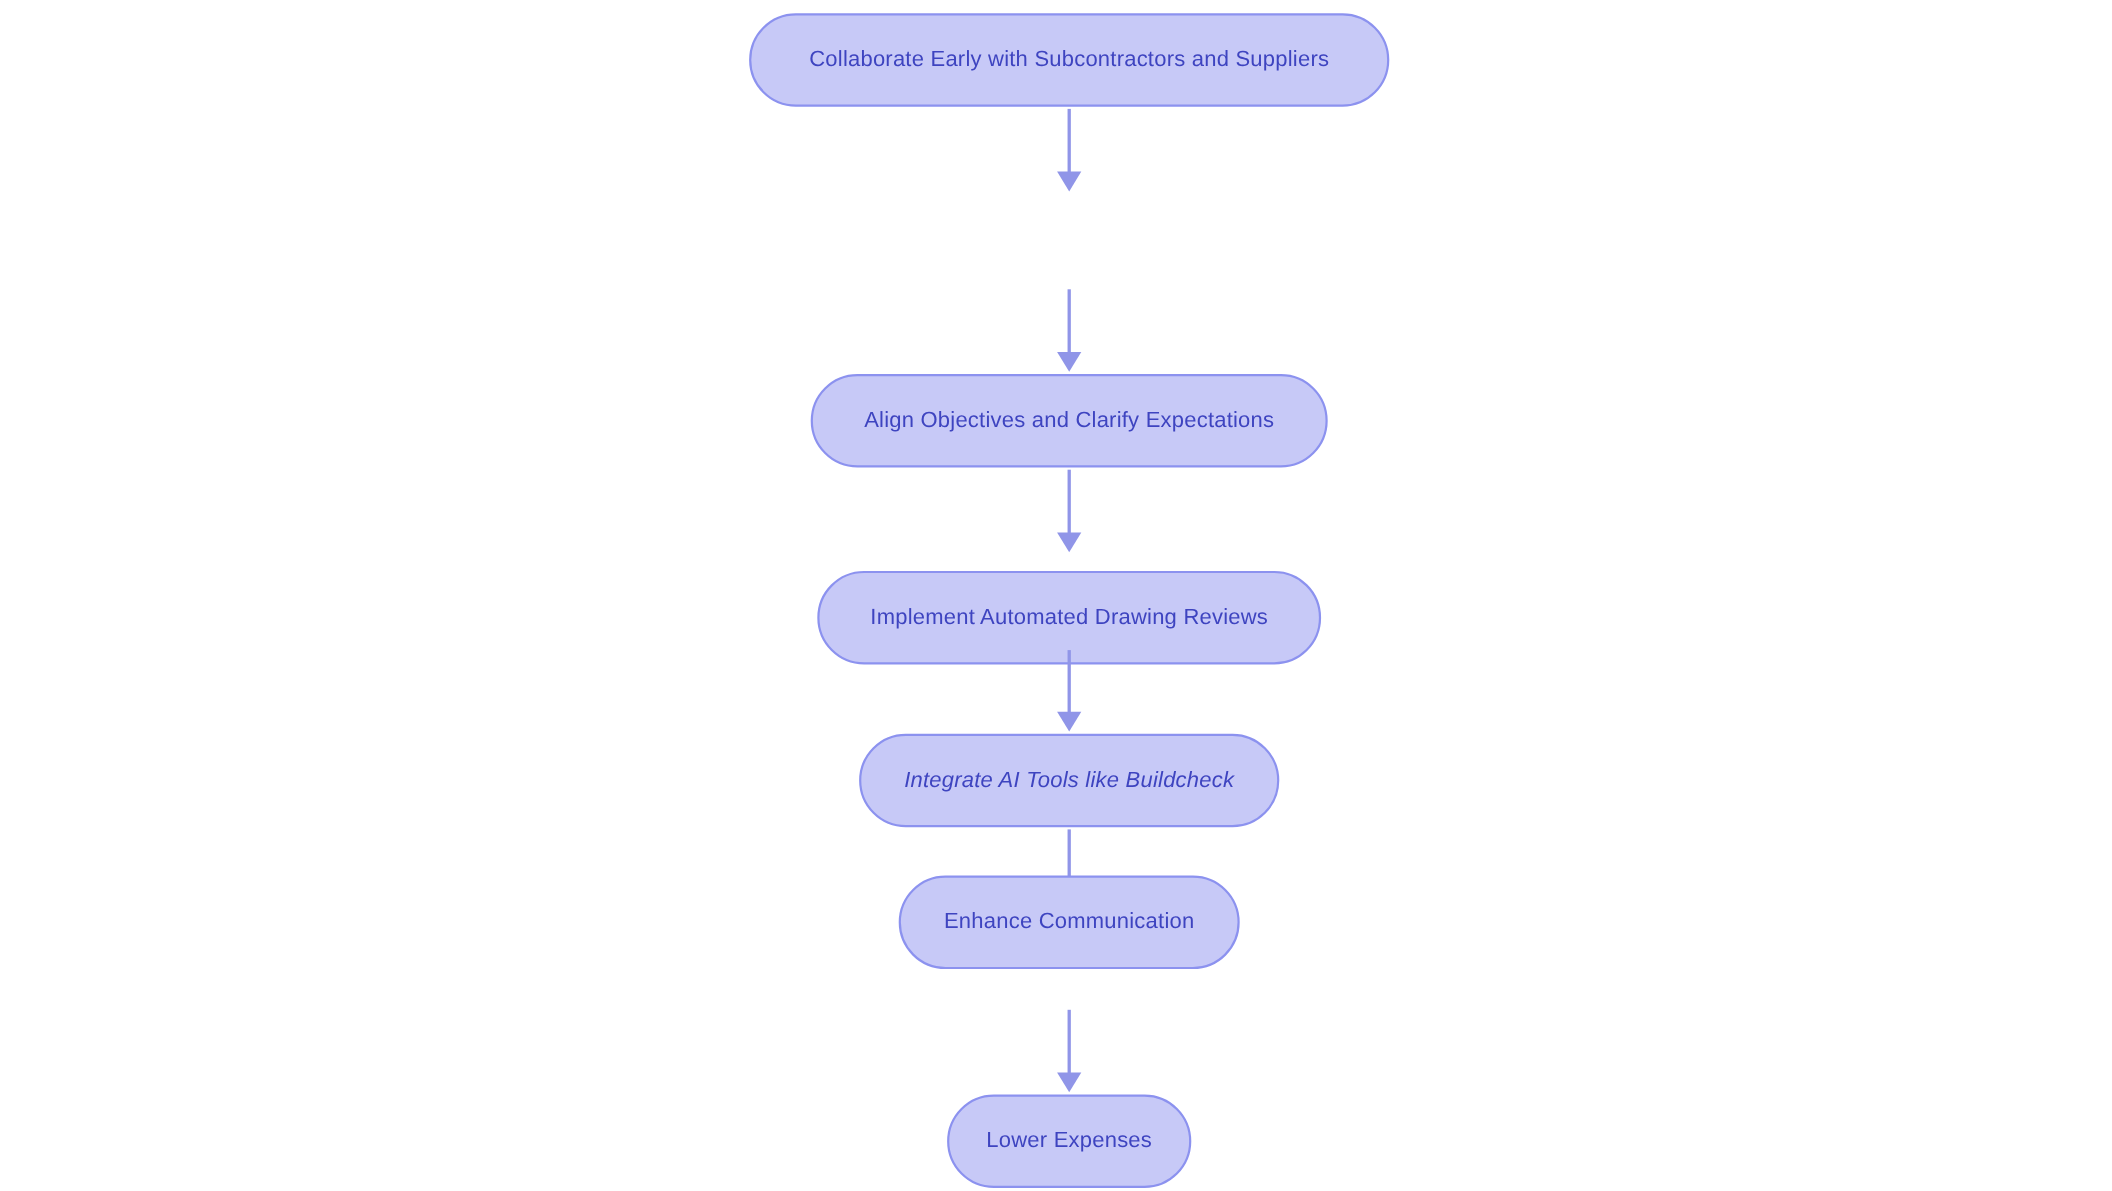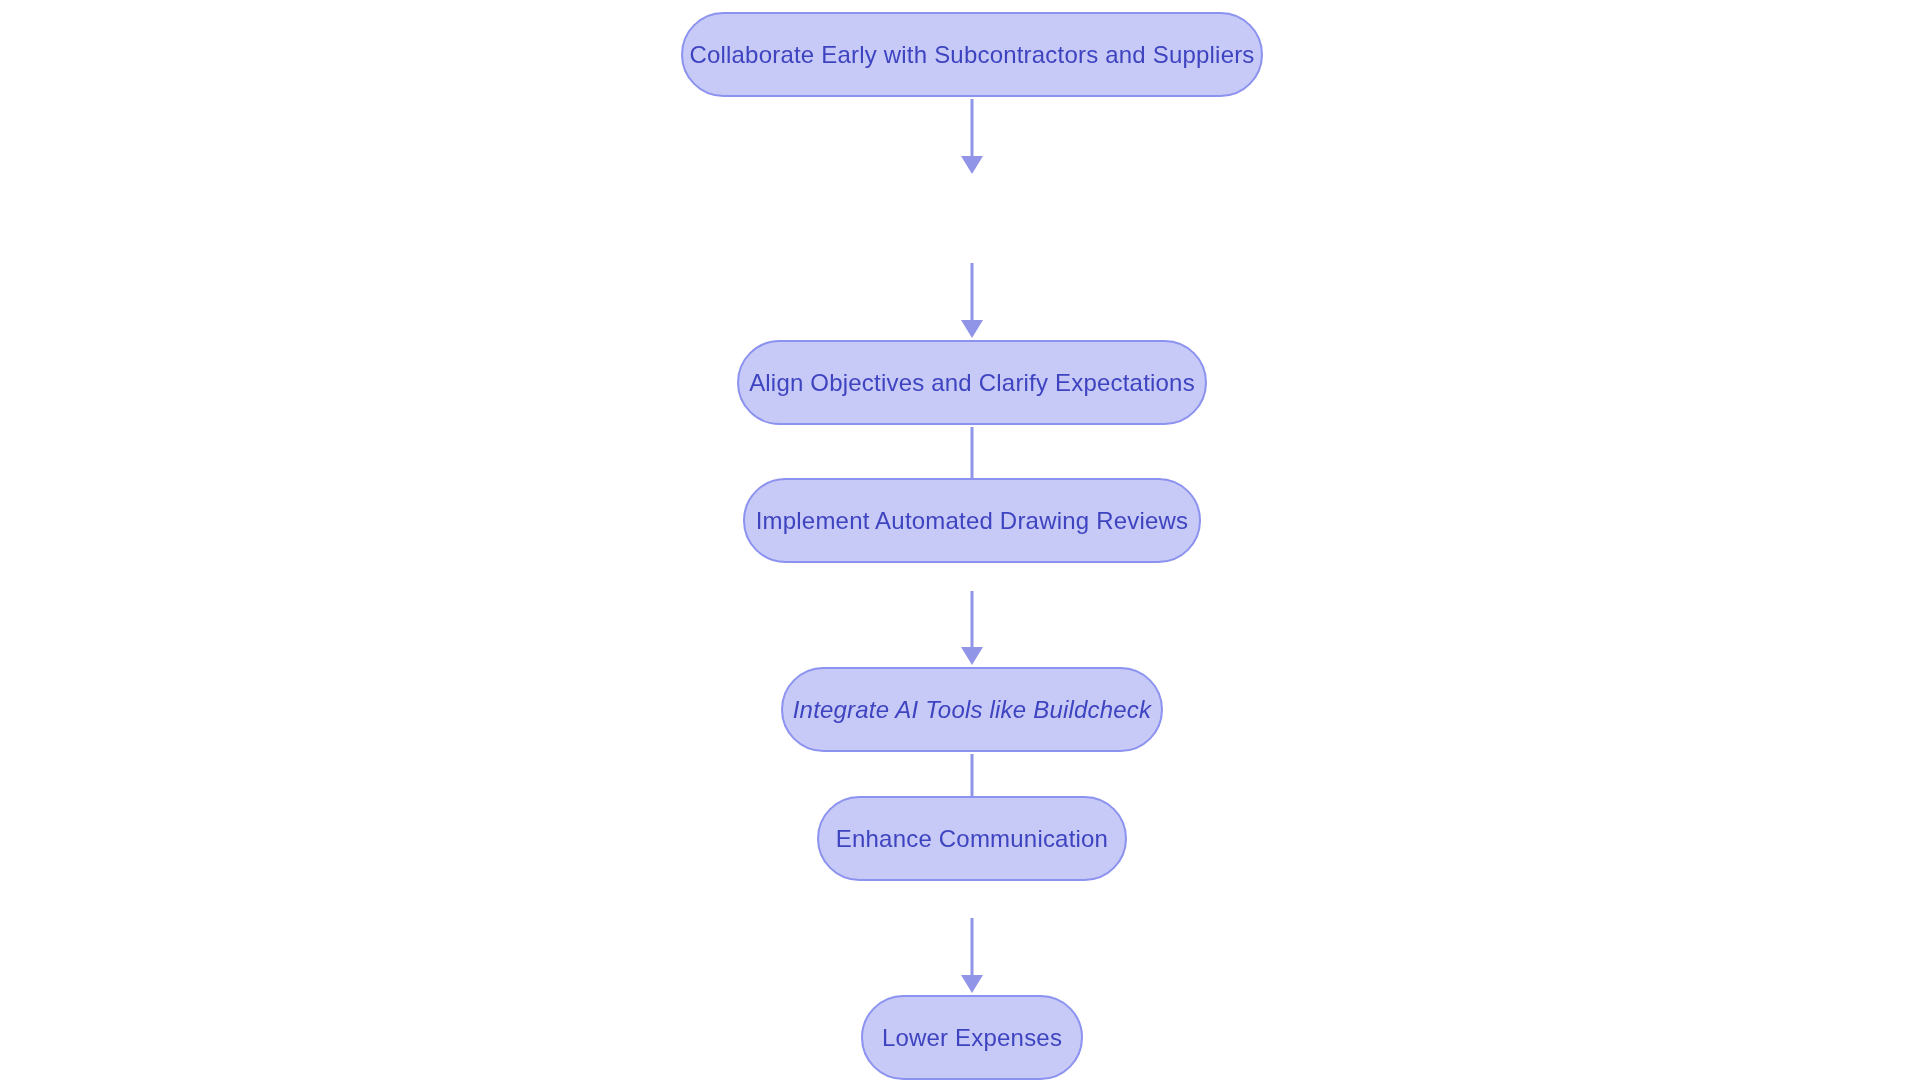--- a/index.html
+++ b/index.html
@@ -29,28 +29,28 @@
     height: 85px;
     box-sizing: border-box;
     background: var(--node-fill);
     border: 2px solid var(--node-border);
     border-radius: 42.5px;
     display: flex;
     align-items: center;
     justify-content: center;
     text-align: center;
     color: var(--node-text);
-    font-size: 24px;
+    font-size: 20px;
     letter-spacing: 0.2px;
     white-space: nowrap;
   }
   .n1 { top: 12px;  width: 582px; }
   .n2 { top: 176px; width: 388px; }
   .n3 { top: 340px; width: 470px; }
-  .n4 { top: 478px; width: 458px; }
+  .n4 { top: 519px; width: 458px; }
   .n5 { top: 667px; width: 382px; font-style: italic; }
   .n6 { top: 796px; width: 310px; }
   .n7 { top: 995px; width: 222px; }
 
   .arrow {
     position: absolute;
     left: 972px;
     transform: translateX(-50%);
     width: 24px;
   }

